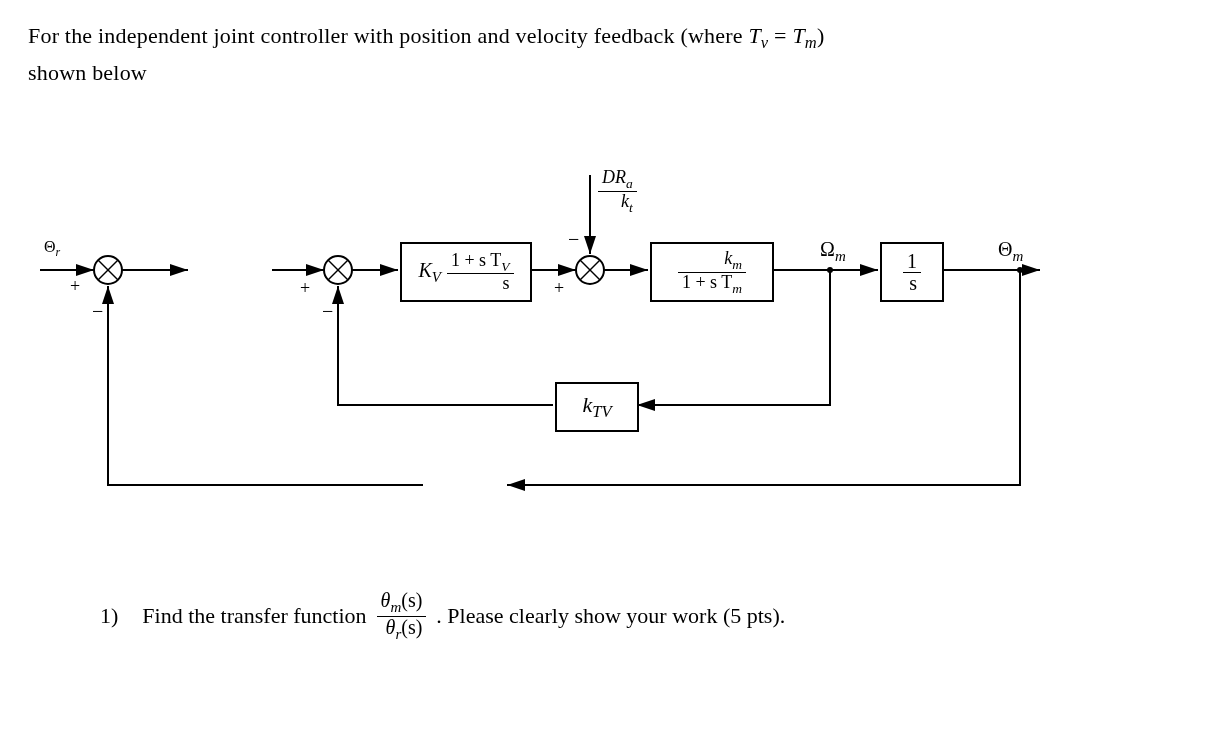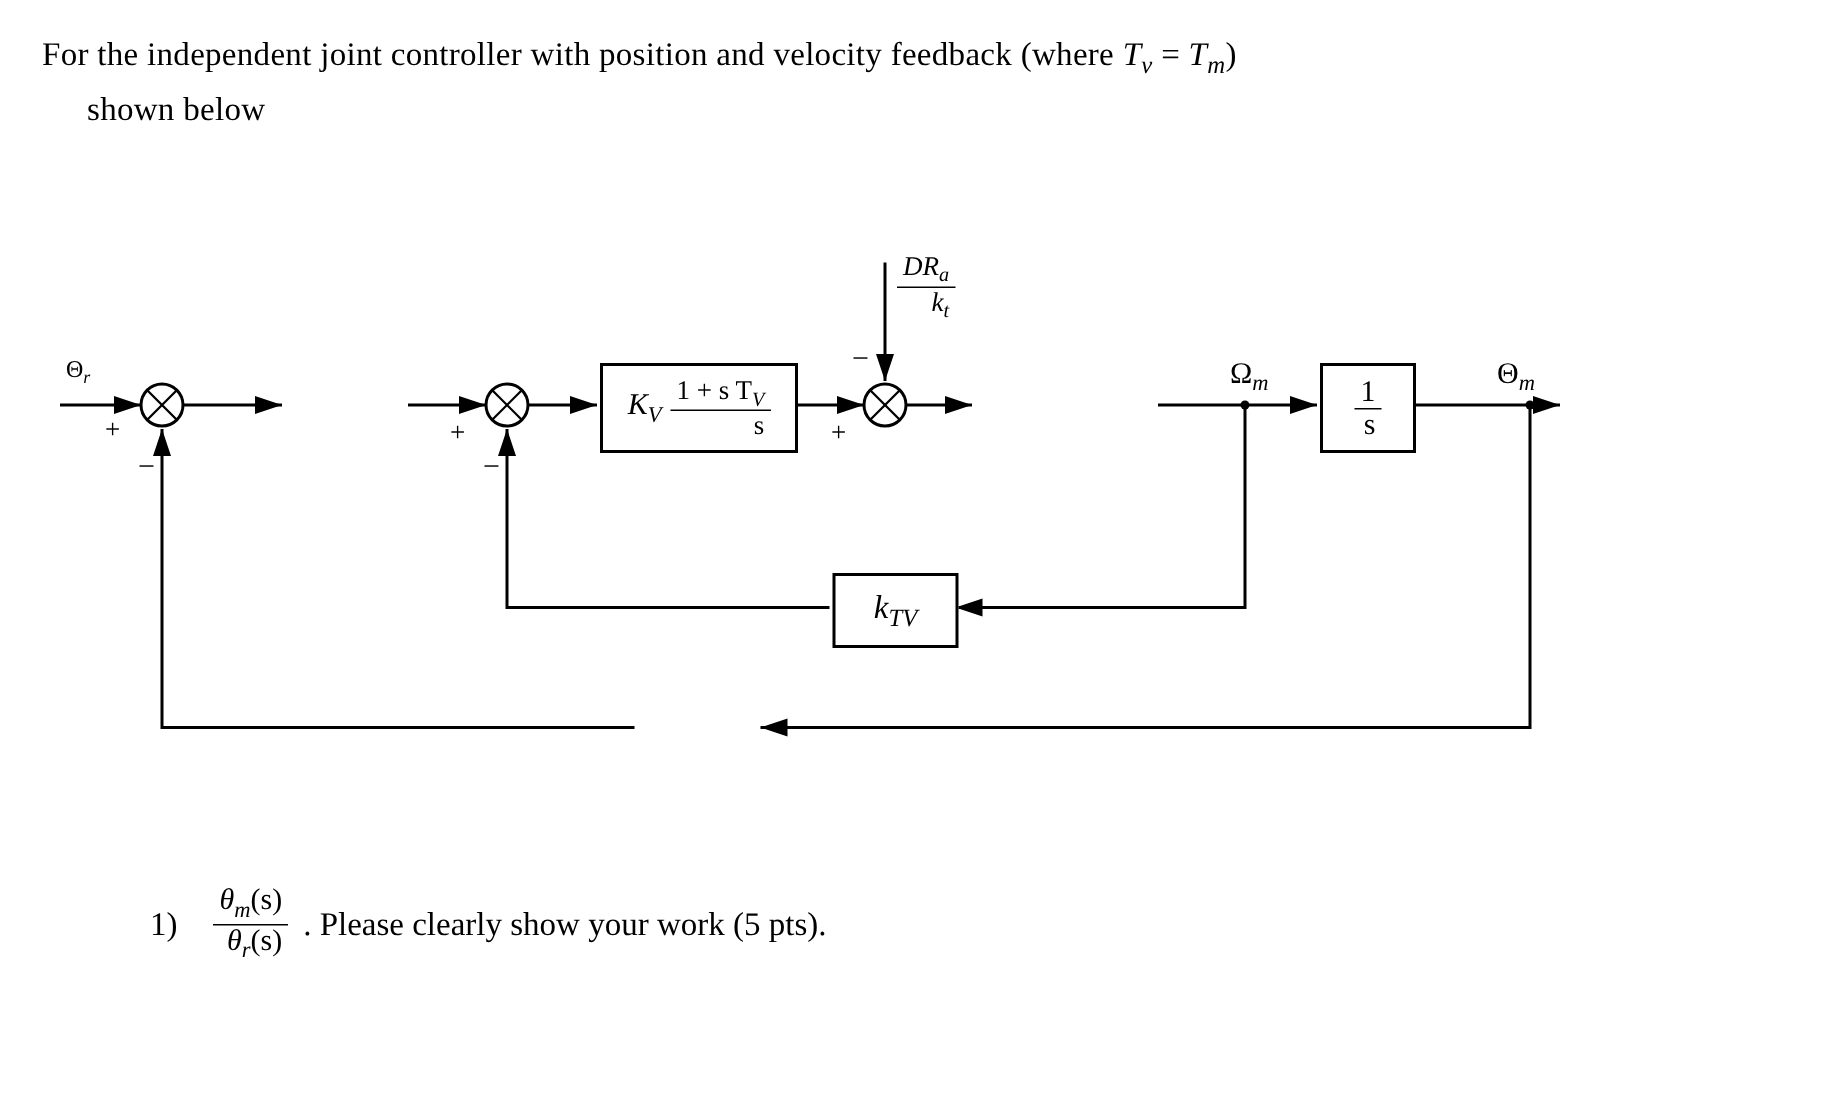--- a/index.html
+++ b/index.html
@@ -15,21 +15,21 @@
     width: 1031px;
     height: 732px;
     box-sizing: border-box;
     padding: 20px 28px;
   }
   .intro {
     font-size: 22px;
     line-height: 1.45;
     letter-spacing: 0.2px;
   }
-  .intro-line2 { margin-top: 2px; margin-left: 30px; }
+  .intro-line2 { margin-top: 2px; }
   .sub { font-style: italic; font-size: 0.75em; vertical-align: sub; }
   .ital { font-style: italic; }
 
   
   .diagram {
     position: absolute;
     left: 30px;
     top: 160px;
     width: 1050px;
     height: 360px;
@@ -167,20 +167,26 @@
     <div class="label" style="left:524px; top:118px; font-size:18px;">+</div>
     <div class="label" style="left:538px; top:68px; font-size:20px;">−</div>
 
     <div class="label" style="left:568px; top:8px; font-size:18px;">
       <span class="frac">
         <span class="num" style="font-style:italic;"><span>DR</span><span class="sub">a</span></span>
         <span class="den" style="font-style:italic;"><span>k</span><span class="sub">t</span></span>
       </span>
     </div>
 
+    <div class="block" style="left:620px; top:82px; width:120px; height:56px;">
+      <span class="frac" style="font-size:18px;">
+        <span class="num" style="font-style:italic;"><span>k</span><span class="sub">m</span></span>
+        <span class="den" style="font-style:normal;"><span>1 + s T</span><span class="sub" style="font-style:italic;">m</span></span>
+      </span>
+    </div>
 
     <div class="label" style="left:790px; top:78px; font-size:20px;">
       <span>Ω</span><span class="sub" style="font-style:italic;">m</span>
     </div>
 
     <div class="block" style="left:850px; top:82px; width:60px; height:56px;">
       <span class="frac" style="font-size:20px;">
         <span class="num nr"><span>1</span></span>
         <span class="den nr"><span>s</span></span>
       </span>
@@ -194,20 +200,21 @@
       <span style="font-style:italic; font-size:22px;">
         <span>k</span><span class="sub">TV</span>
       </span>
     </div>
 
 
   </div>
 
   <div class="question">
     <span class="qnum">1)</span>
+    <span>Find the transfer function </span>
     <span class="frac" style="font-size:20px;">
       <span class="num" style="font-style:italic;"><span>θ</span><span class="sub">m</span><span style="font-style:normal;">(s)</span></span>
       <span class="den" style="font-style:italic;"><span>θ</span><span class="sub">r</span><span style="font-style:normal;">(s)</span></span>
     </span>
     <span>. Please clearly show your work (5 pts).</span>
   </div>
 
 </div>
 
 </body></html>

